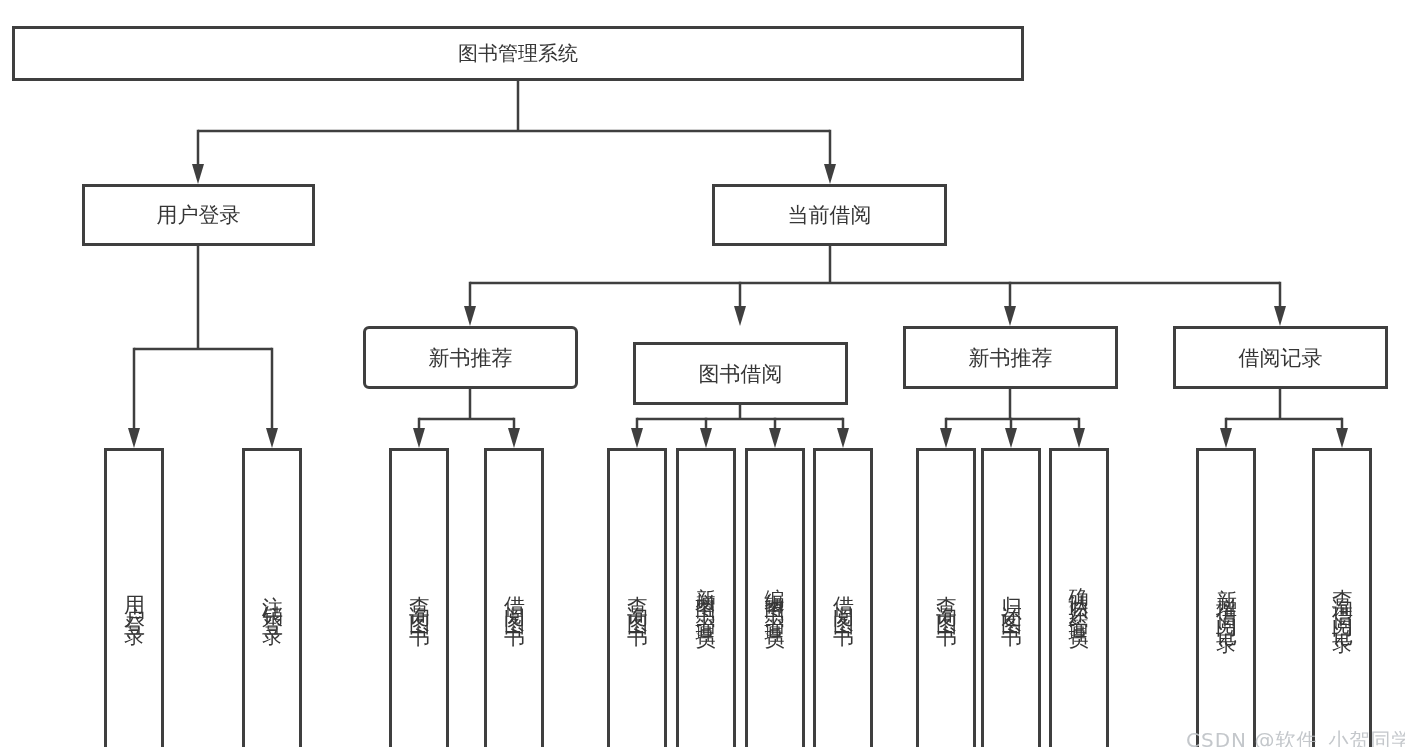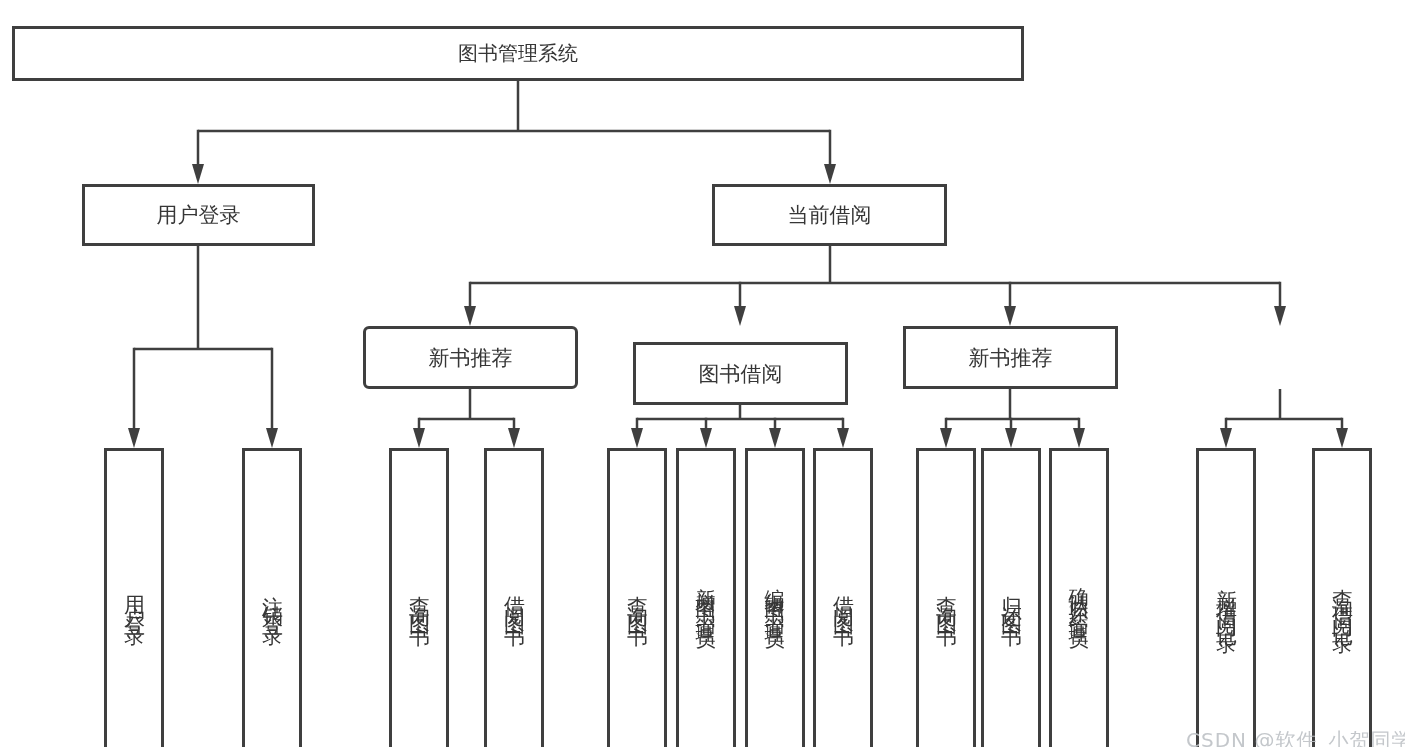--- a/index.html
+++ b/index.html
@@ -157,20 +157,23 @@
 
   <div class="node" id="n-new-rec">
     <span>新书推荐</span>
   </div>
   <div class="node" id="n-borrow">
     <span>图书借阅</span>
   </div>
   <div class="node" id="n-current">
     <span>新书推荐</span>
   </div>
+  <div class="node" id="n-record">
+    <span>借阅记录</span>
+  </div>
 
   <div class="node leaf" id="l-user-login">
     <span class="vtext">用户登录</span>
   </div>
   <div class="node leaf" id="l-logout">
     <span class="vtext">注销登录</span>
   </div>
   <div class="node leaf" id="l-nr-query">
     <span class="vtext">查询图书</span>
   </div>

